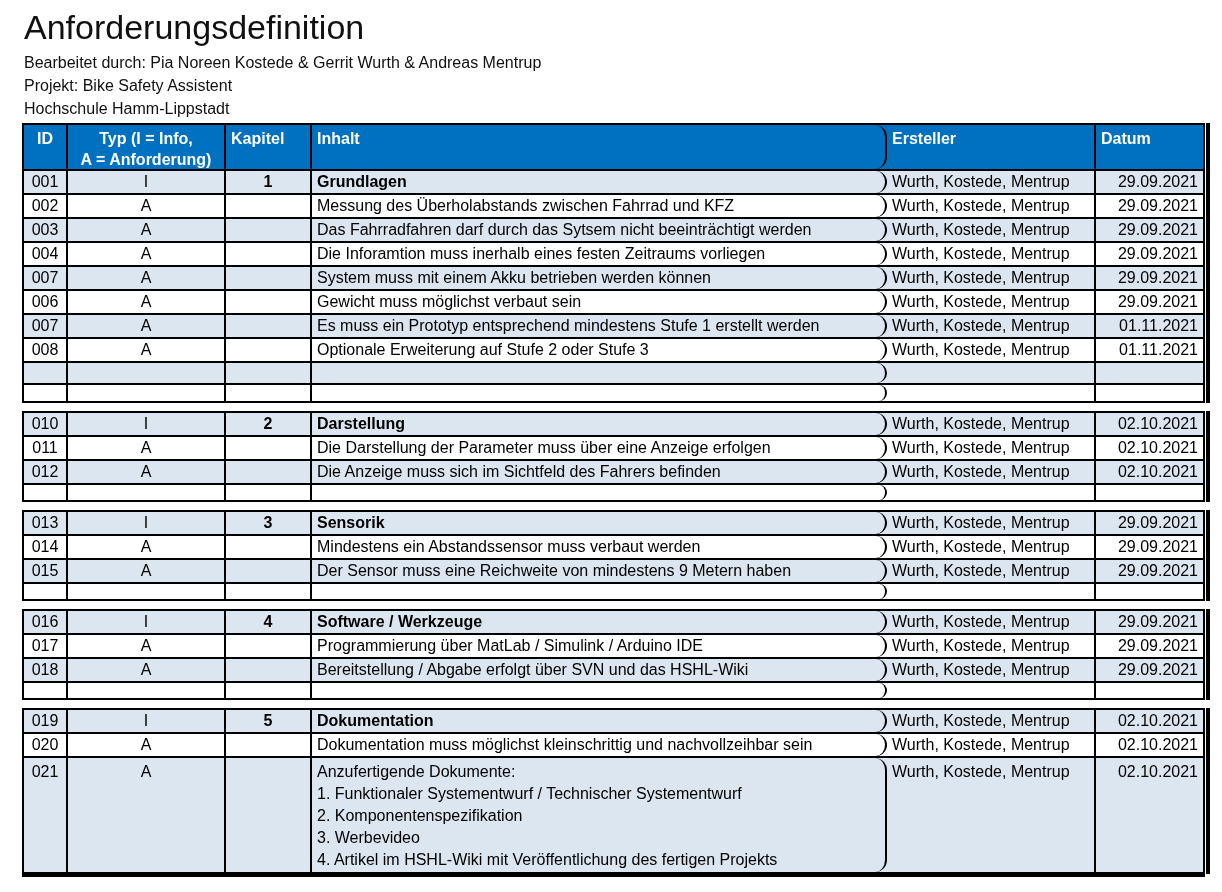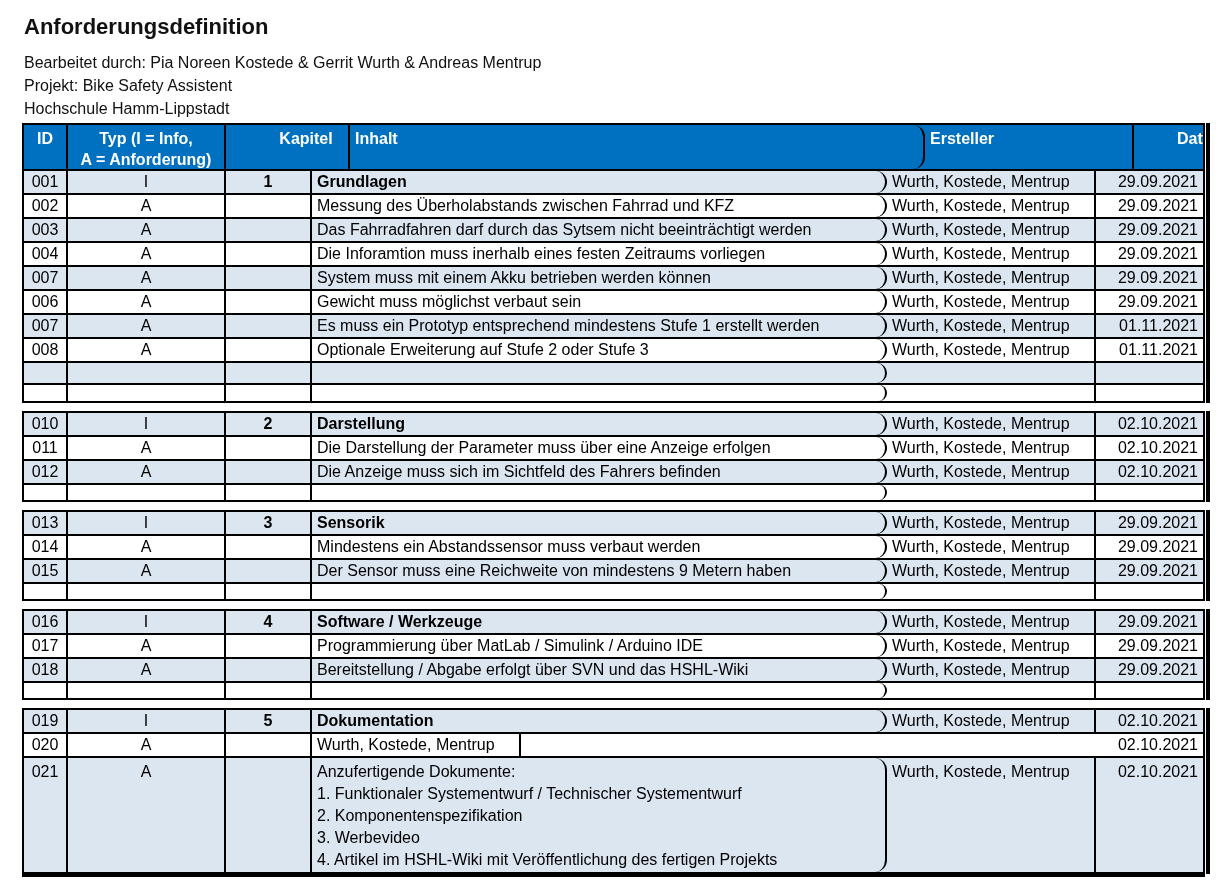--- a/index.html
+++ b/index.html
@@ -2,21 +2,21 @@
 <html style="--header-bg: #0070C0; --header-fg: #FFFFFF; --shade: #DCE6F1; --border: #000000;"><head>
 <meta charset="utf-8">
 <style>
   * { margin:0; padding:0; }
   html,body { background:#ffffff; }
   body {
     width:1222px; height:892px; overflow:hidden;
     font-family:"Liberation Sans", sans-serif; color:#000;
   }
   .doc-head { padding:8px 0 0 24px; }
-  .doc-title { font-size:22px; line-height:38px; font-weight:700; color:#111; margin-bottom:5px; }
+  .doc-title { font-size:34px; line-height:38px; font-weight:400; color:#111; margin-bottom:5px; }
   .meta-line { font-size:16px; line-height:23px; color:#111; }
 
   .tbl { margin:3px 0 0 22px; width:1183px; }
   .block {
     position:relative; box-sizing:border-box; width:1183px;
     border:2px solid var(--border,#000); background:#fff;
   }
   .block::after {
     content:""; position:absolute; top:-2px; bottom:-2px; right:-7px;
     width:4px; background:var(--border,#000);
@@ -46,21 +46,21 @@
   .col-ersteller{ width:209px; flex:none; text-align:left; }
   .col-datum    { flex:1; text-align:right; }
 
   .header-row {
     display:flex; box-sizing:border-box; height:46px;
     background:var(--header-bg,#0070C0); border-bottom:2px solid var(--border,#000);
   }
   .header-row .cell {
     color:var(--header-fg,#fff); font-weight:bold; line-height:21px; padding-top:3px;
   }
-  .header-row .col-kapitel, .header-row .col-datum { text-align:center;margin-left:38px; }
+  .header-row .col-kapitel, .header-row .col-datum { text-align:left; }
 </style>
 </head>
 <body>
 
 <div class="doc-head">
   <div class="doc-title">Anforderungsdefinition</div>
   <div class="meta-line">Bearbeitet durch: Pia Noreen Kostede &amp; Gerrit Wurth &amp; Andreas Mentrup</div>
   <div class="meta-line">Projekt: Bike Safety Assistent</div>
   <div class="meta-line">Hochschule Hamm-Lippstadt</div>
 </div>
@@ -269,20 +269,21 @@
         <div class="cell col-typ">I</div>
         <div class="cell col-kapitel bold">5</div>
         <div class="cell col-inhalt bold">Dokumentation</div>
         <div class="cell col-ersteller">Wurth, Kostede, Mentrup</div>
         <div class="cell col-datum">02.10.2021</div>
       </div>
       <div class="row">
         <div class="cell col-id">020</div>
         <div class="cell col-typ">A</div>
         <div class="cell col-kapitel"></div>
+        <div class="cell col-inhalt">Dokumentation muss möglichst kleinschrittig und nachvollzeihbar sein</div>
         <div class="cell col-ersteller">Wurth, Kostede, Mentrup</div>
         <div class="cell col-datum">02.10.2021</div>
       </div>
       <div class="row shaded tall">
         <div class="cell col-id">021</div>
         <div class="cell col-typ">A</div>
         <div class="cell col-kapitel"></div>
         <div class="cell col-inhalt">Anzufertigende Dokumente:
 1. Funktionaler Systementwurf / Technischer Systementwurf
 2. Komponentenspezifikation

